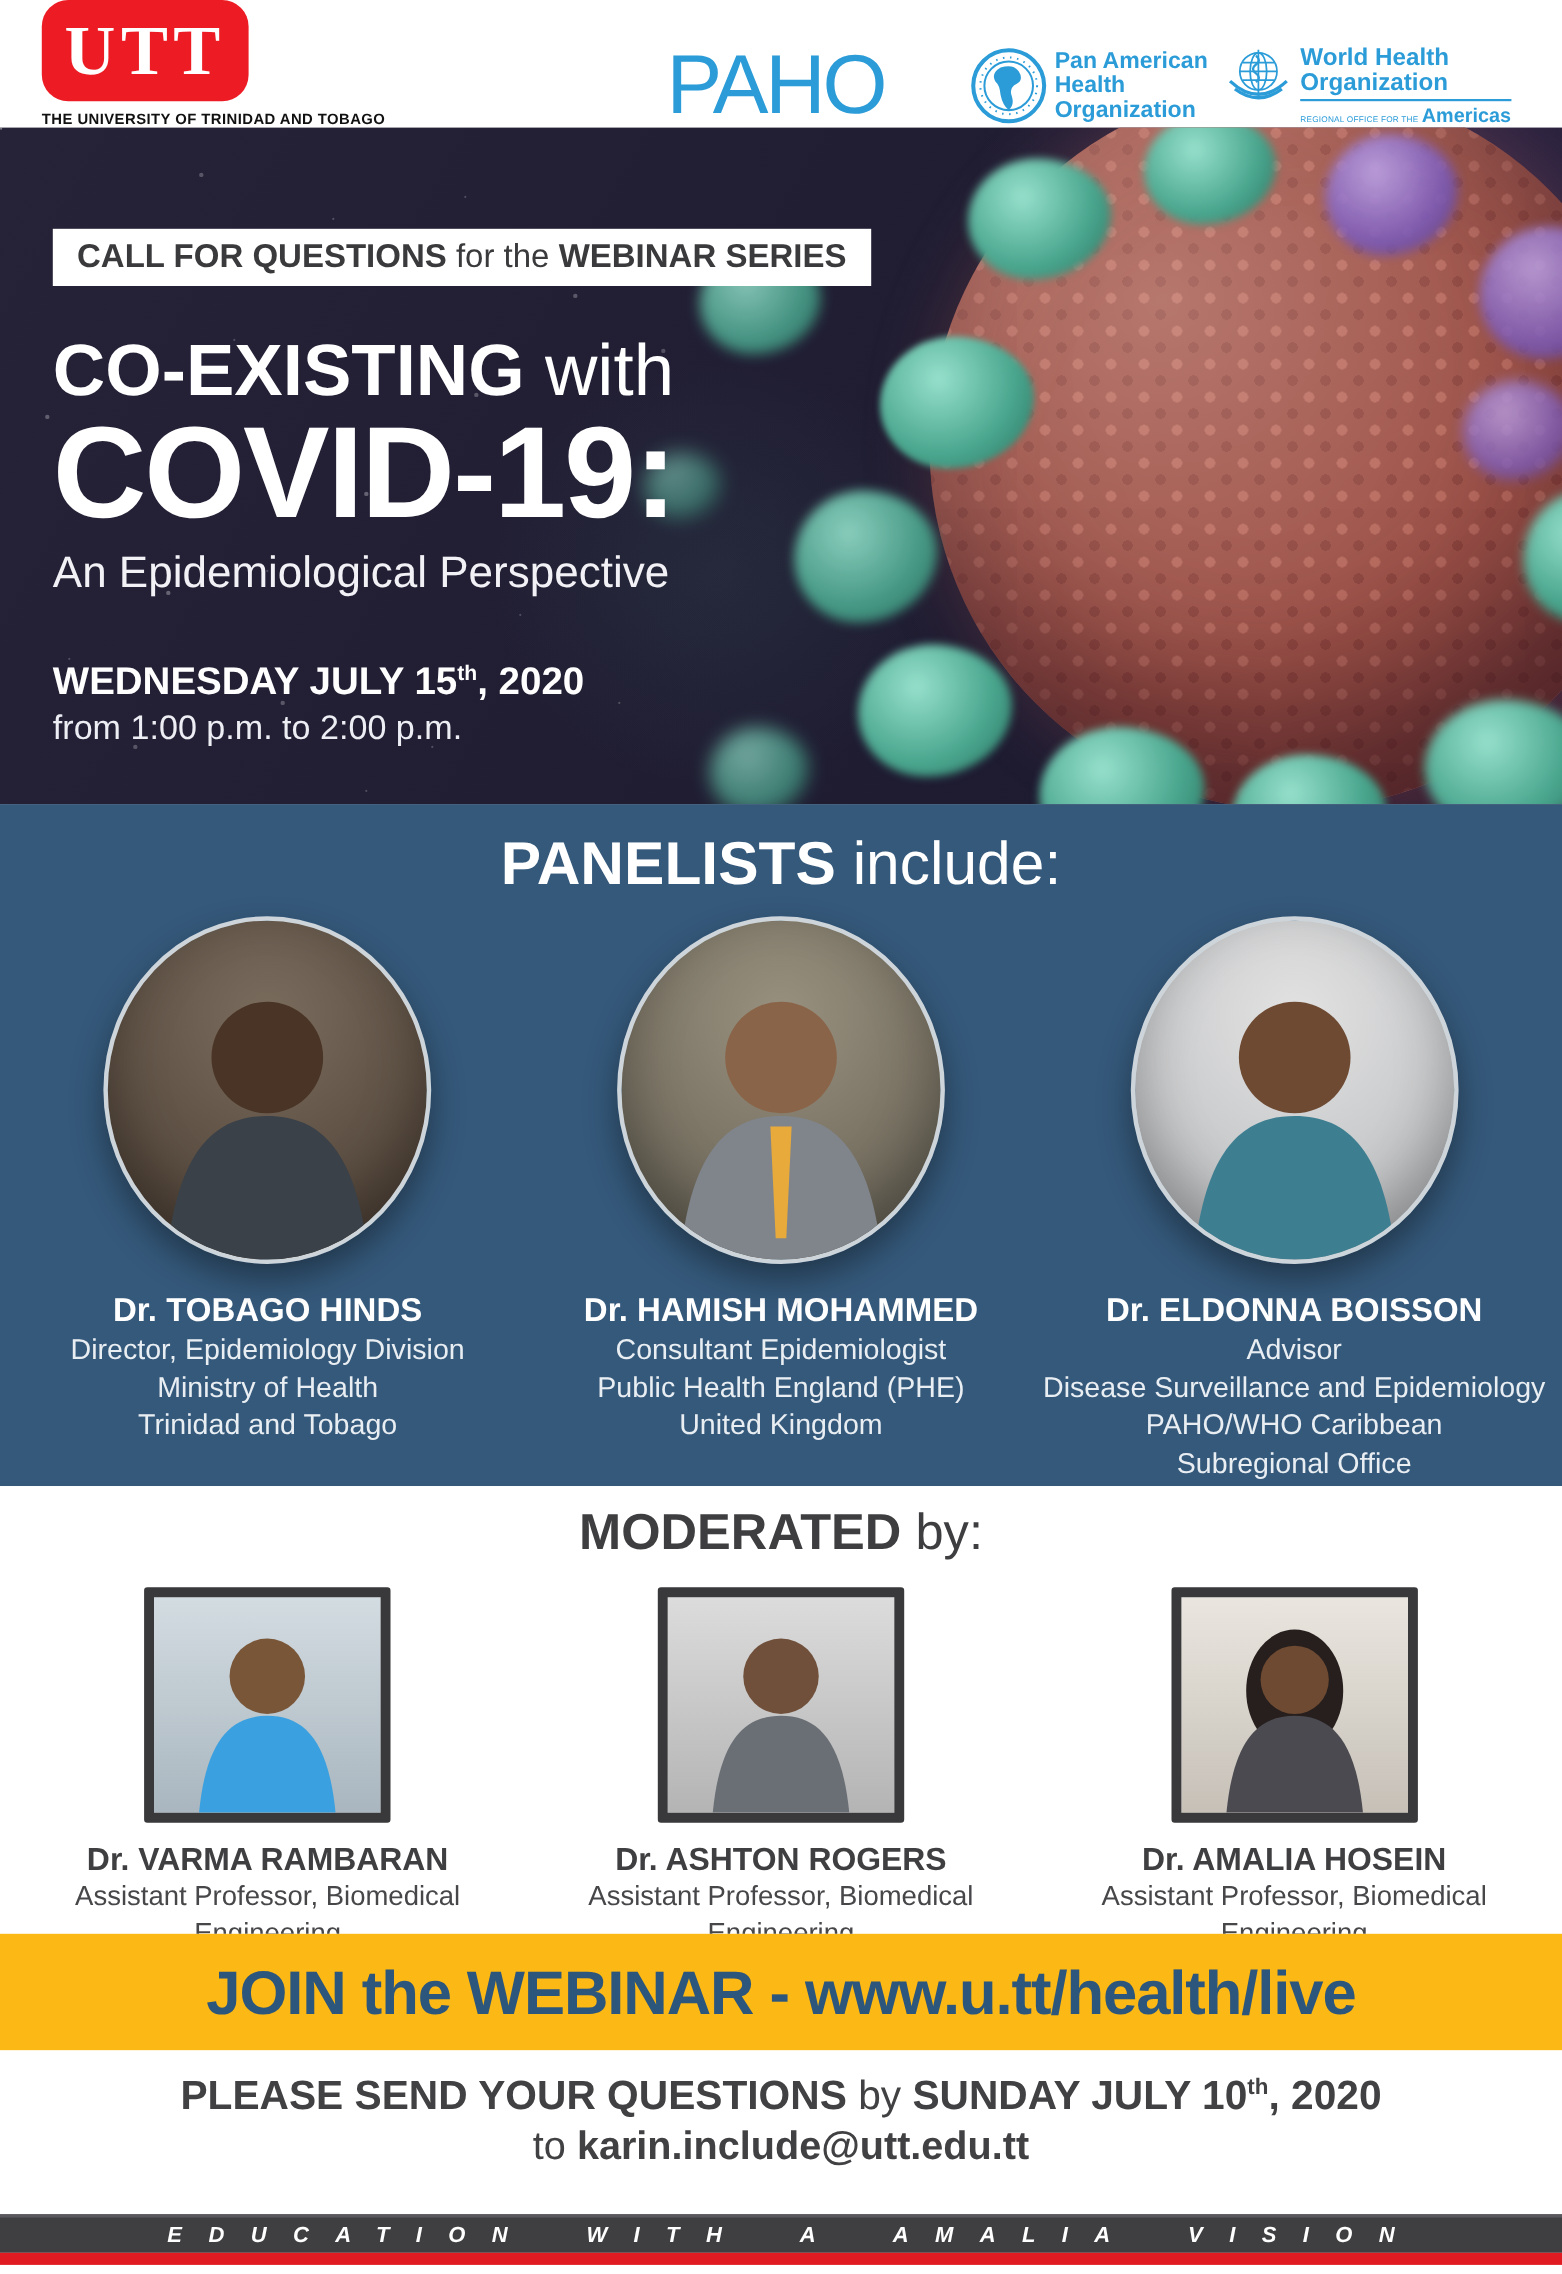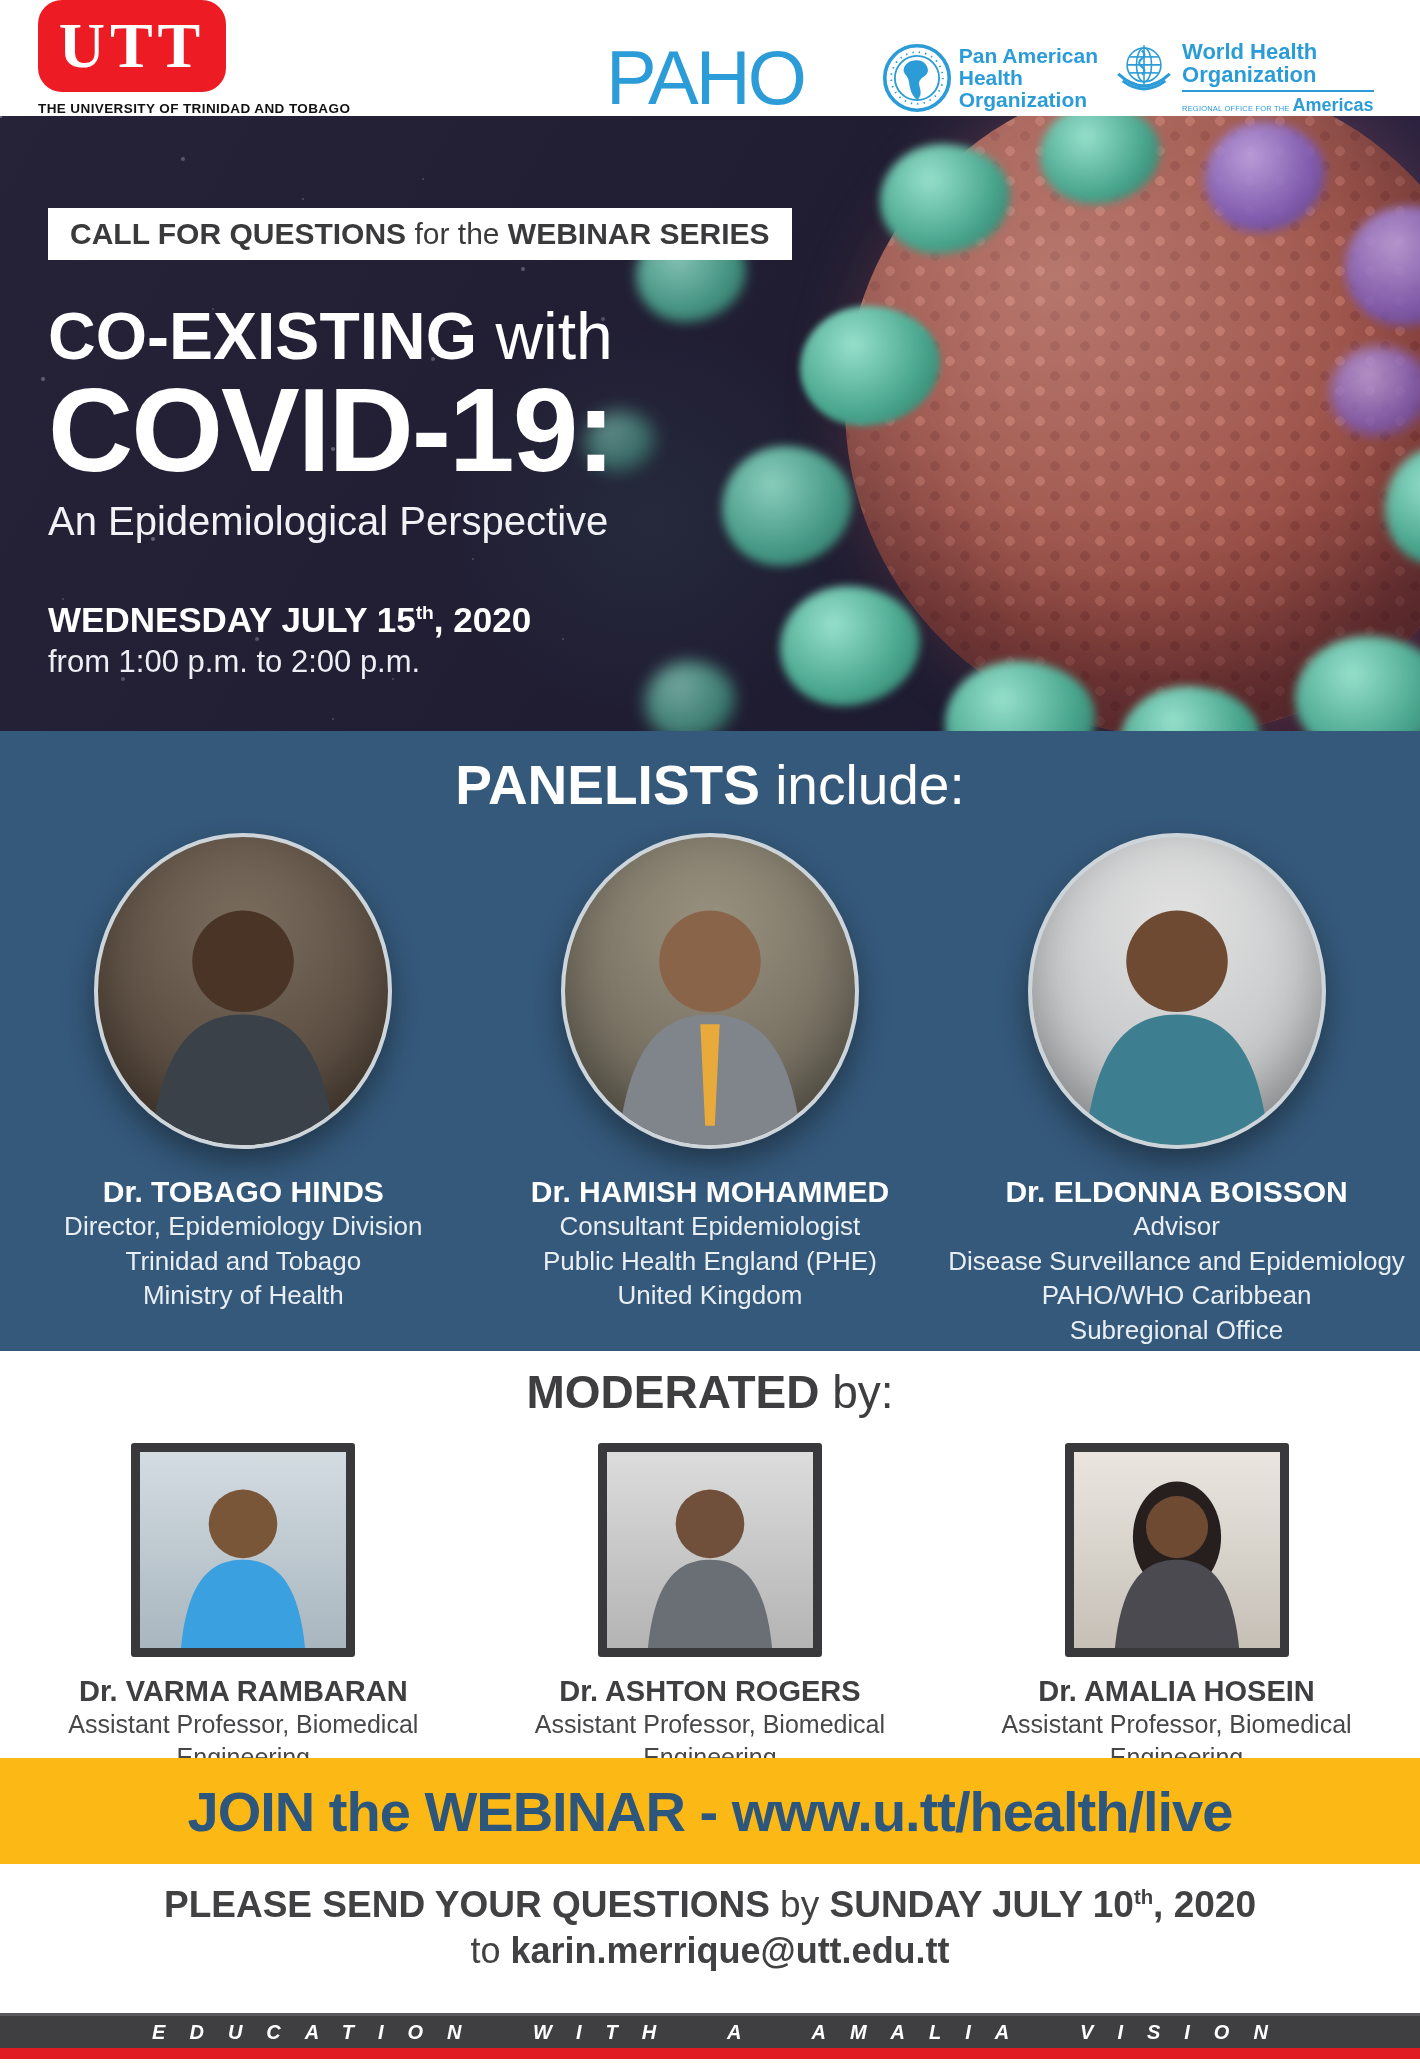--- a/index.html
+++ b/index.html
@@ -219,22 +219,22 @@
       <figure class="card">
         <div class="photo-oval" style="--bg1:#7a6c5d;--bg2:#46392f;">
           <svg viewBox="0 0 120 120" preserveAspectRatio="xMidYMax meet">
             <circle cx="60" cy="44" r="21" fill="#4a3426"></circle>
             <path d="M60 66 C 40 66 26 79 22 120 L 98 120 C 94 79 80 66 60 66 Z" fill="#3b4148"></path>
           </svg>
         </div>
         <figcaption>
           <div class="p-name">Dr. TOBAGO HINDS</div>
           <div class="p-line">Director, Epidemiology Division</div>
+          <div class="p-line">Ministry of Health</div>
           <div class="p-line">Trinidad and Tobago</div>
-          <div class="p-line">Ministry of Health</div>
 
         </figcaption>
       </figure>
 
       <figure class="card">
         <div class="photo-oval" style="--bg1:#99917f;--bg2:#5f5a4e;">
           <svg viewBox="0 0 120 120" preserveAspectRatio="xMidYMax meet">
             <circle cx="60" cy="44" r="21" fill="#8a6448"></circle>
             <path d="M60 66 C 40 66 26 79 22 120 L 98 120 C 94 79 80 66 60 66 Z" fill="#80858c"></path>
             <path d="M56 70 L 64 70 L 62 112 L 58 112 Z" fill="#e8aa3a"></path>
@@ -322,21 +322,21 @@
 
   <section class="join-banner">
     <div class="txt">JOIN the WEBINAR - www.u.tt/health/live</div>
   </section>
 
   <section class="questions">
     <div class="q-line1">
       <span class="b">PLEASE SEND YOUR QUESTIONS</span><span class="lt"> by </span><span class="b">SUNDAY JULY 10</span><sup>th</sup><span class="b">, 2020</span>
     </div>
     <div class="q-line2">
-      <span class="lt">to </span><span class="b">karin.merrique@utt.edu.tt</span>
+      <span class="lt">to </span><span class="b">karin.include@utt.edu.tt</span>
     </div>
   </section>
 
   <footer>
     <div class="slogan-bar">
       <div class="txt">EDUCATION WITH A AMALIA VISION</div>
     </div>
     <div class="red-bar"></div>
   </footer>
 

